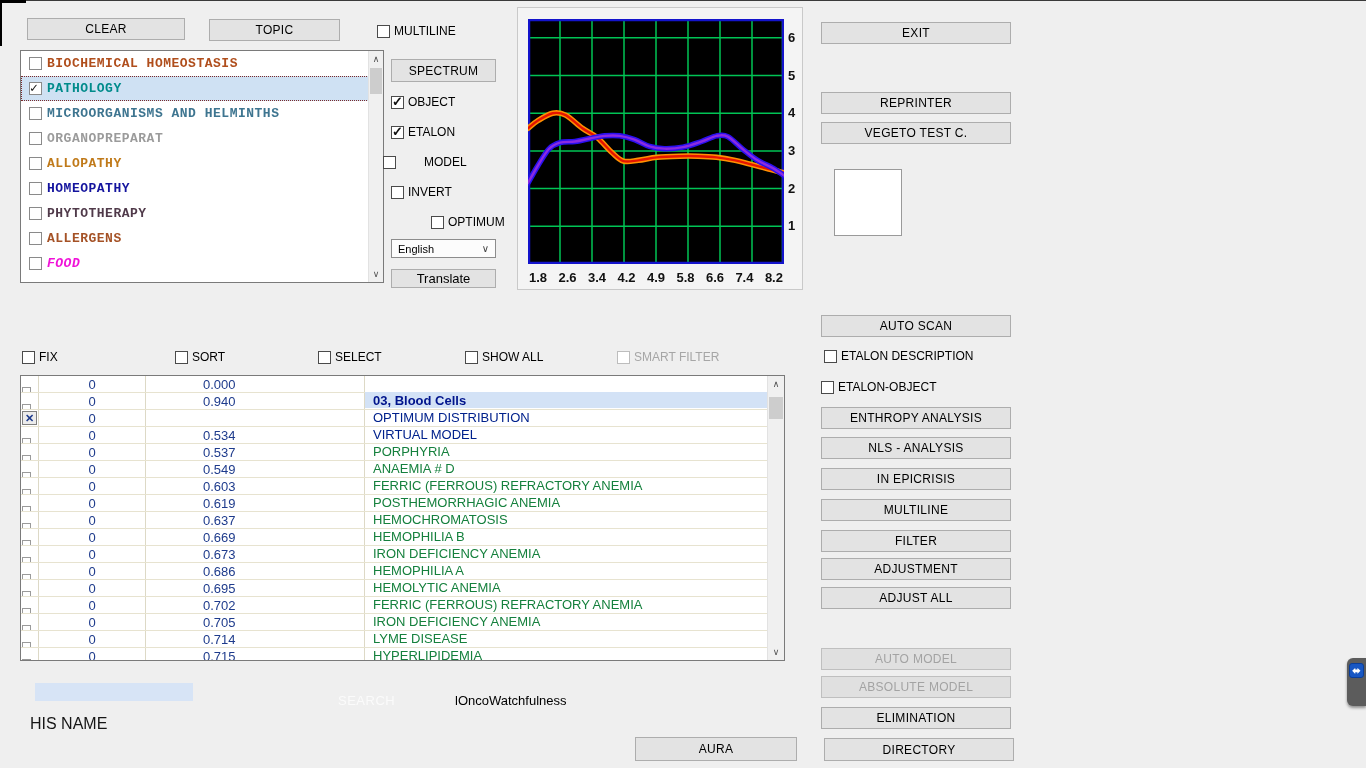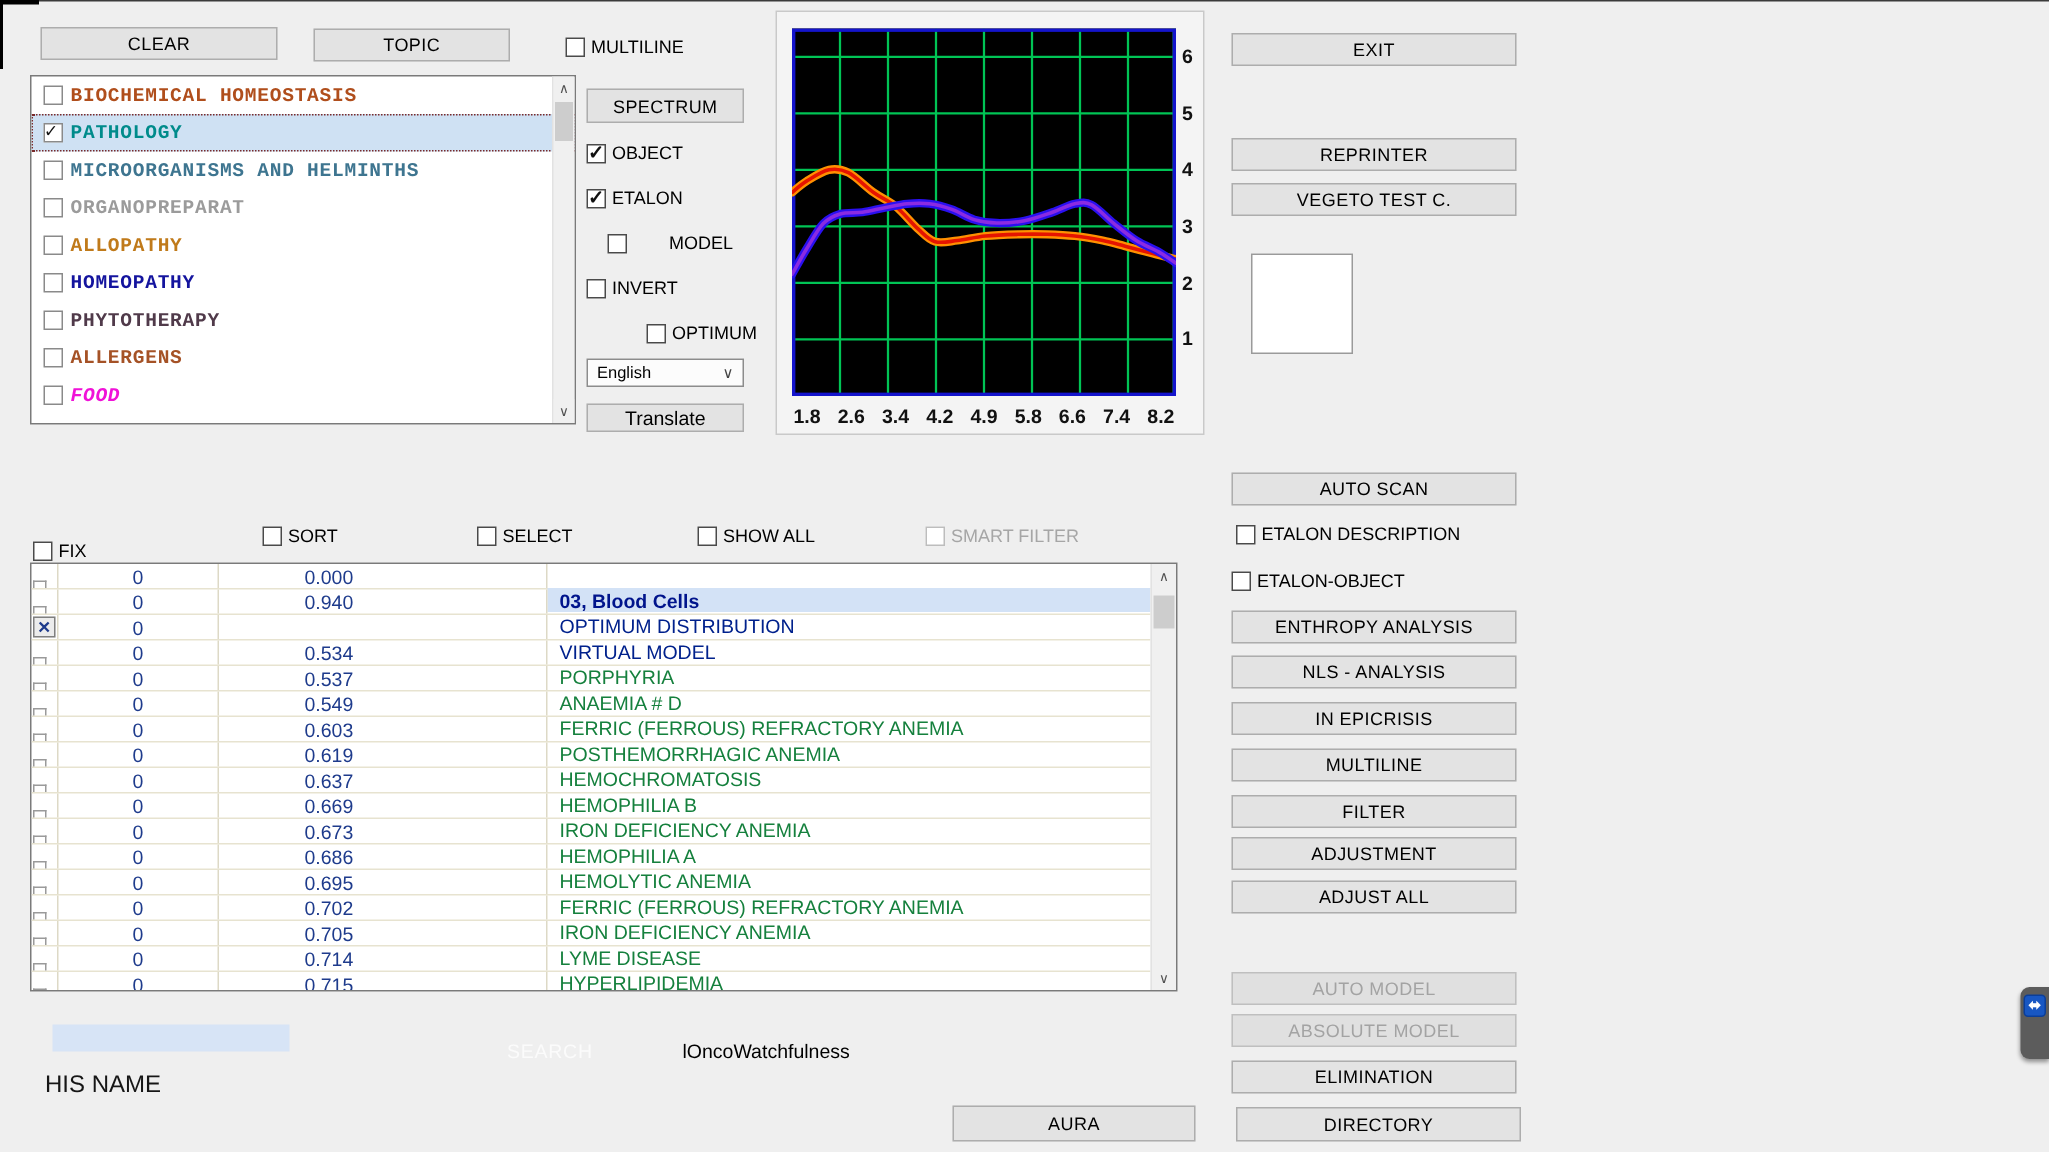--- a/index.html
+++ b/index.html
@@ -167,21 +167,21 @@
   <button class="win-btn" style="left:391px;top:59px;width:105px;height:23px;">SPECTRUM</button>
   <div id="spec-checks">
       <div class="cb-row" style="left: 391px; top: 95px;">
         <span class="cb-box checked"></span>
         <span class="lbl">OBJECT</span>
       </div>
       <div class="cb-row" style="left: 391px; top: 125px;">
         <span class="cb-box checked"></span>
         <span class="lbl">ETALON</span>
       </div>
-      <div class="cb-row" style="left: 405px; top: 155px; gap: 28px;">
+      <div class="cb-row" style="left: 383px; top: 155px; gap: 28px;">
         <span class="cb-box"></span>
         <span class="lbl">MODEL</span>
       </div>
       <div class="cb-row" style="left: 391px; top: 185px;">
         <span class="cb-box"></span>
         <span class="lbl">INVERT</span>
       </div>
       <div class="cb-row" style="left: 391px; top: 215px; padding-left: 40px;">
         <span class="cb-box"></span>
         <span class="lbl">OPTIMUM</span>
@@ -235,21 +235,21 @@
         <span>8.2</span>
       </div>
   </div>
 
   <button class="win-btn" style="left:821px;top:22px;width:190px;height:22px;">EXIT</button>
   <button class="win-btn" style="left:821px;top:92px;width:190px;height:22px;">REPRINTER</button>
   <button class="win-btn" style="left:821px;top:122px;width:190px;height:22px;">VEGETO TEST C.</button>
   <div class="abs white-box"></div>
 
   <div id="filter-bar">
-      <div class="cb-row" style="left: 22px; top: 360px;">
+      <div class="cb-row" style="left: 22px; top: 350px;">
         <span class="cb-box"></span>
         <span class="lbl">FIX</span>
       </div>
       <div class="cb-row" style="left: 175px; top: 350px;">
         <span class="cb-box"></span>
         <span class="lbl">SORT</span>
       </div>
       <div class="cb-row" style="left: 318px; top: 350px;">
         <span class="cb-box"></span>
         <span class="lbl">SELECT</span>

